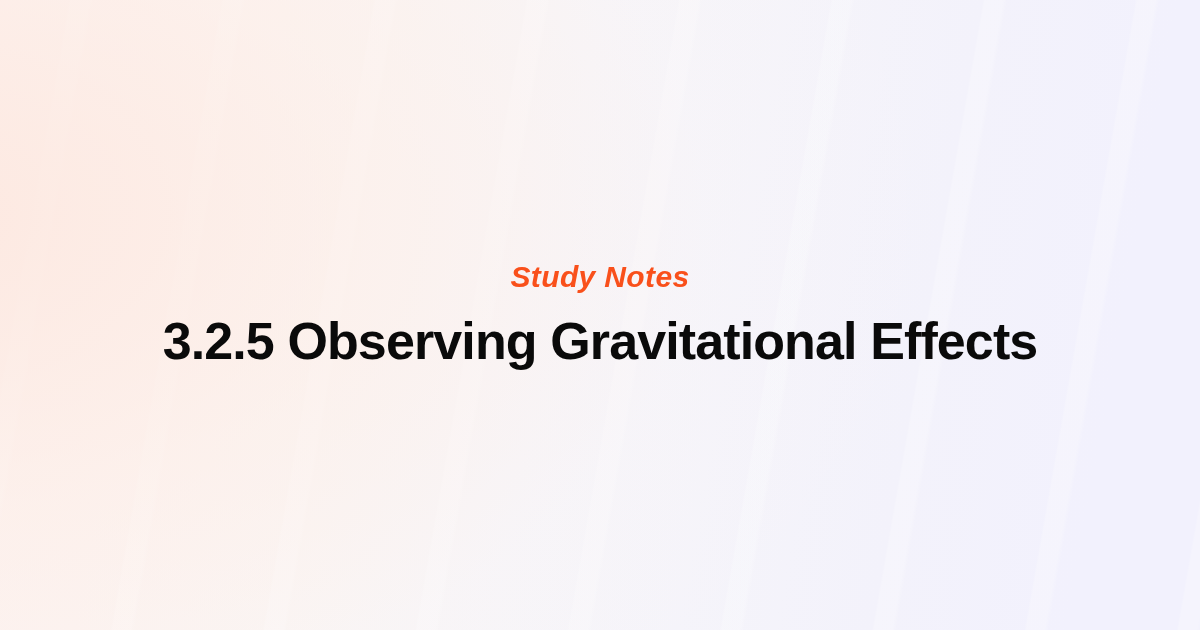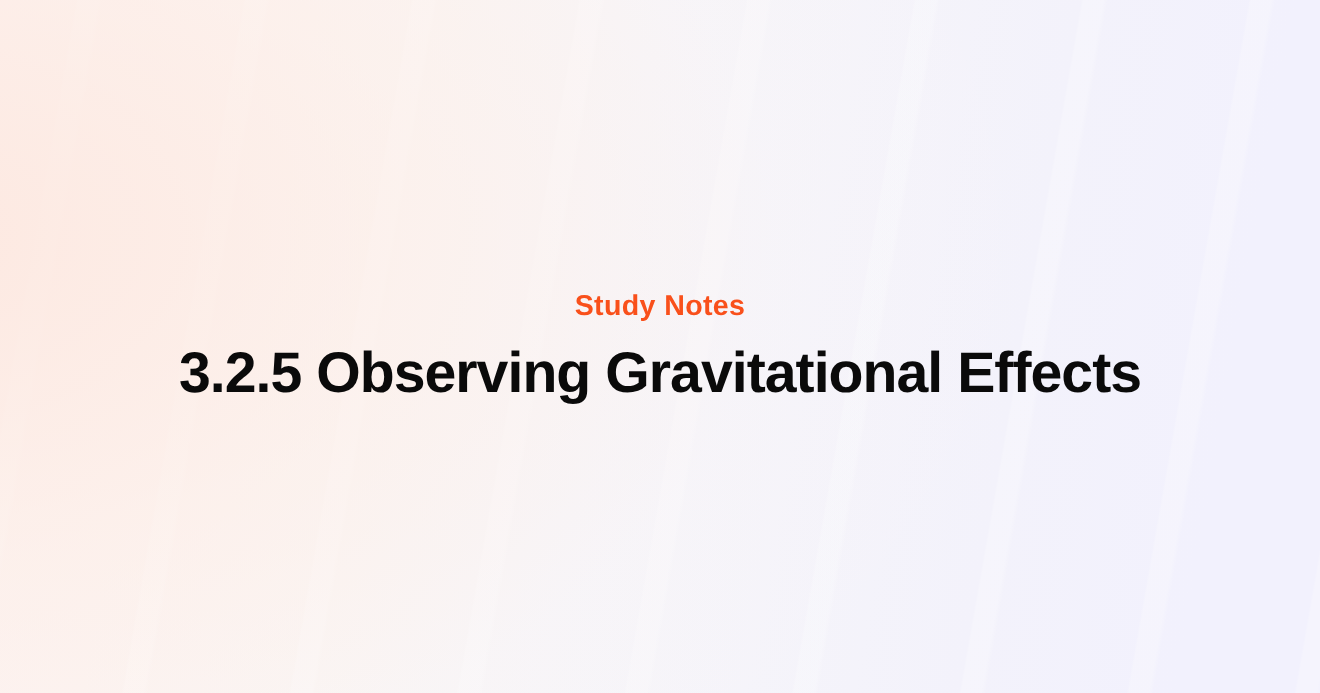--- a/index.html
+++ b/index.html
@@ -75,27 +75,28 @@
     display: flex;
     flex-direction: column;
     align-items: center;
     justify-content: center;
     text-align: center;
     padding: 0 48px;
     box-sizing: border-box;
   }
 
   .eyebrow {
-    font-size: 26px;
+    font-size: 30px;
     font-weight: 700;
     letter-spacing: 0.012em;
     line-height: 1.1;
     color: #f9501b;
     margin: 0 0 20px 0;
     white-space: nowrap;
+    font-style: italic;
   }
 
   .title {
     font-size: 52px;
     font-weight: 700;
     letter-spacing: -0.017em;
     line-height: 1.08;
     color: #0a0a0a;
     margin: 0;
     max-width: 1110px;

